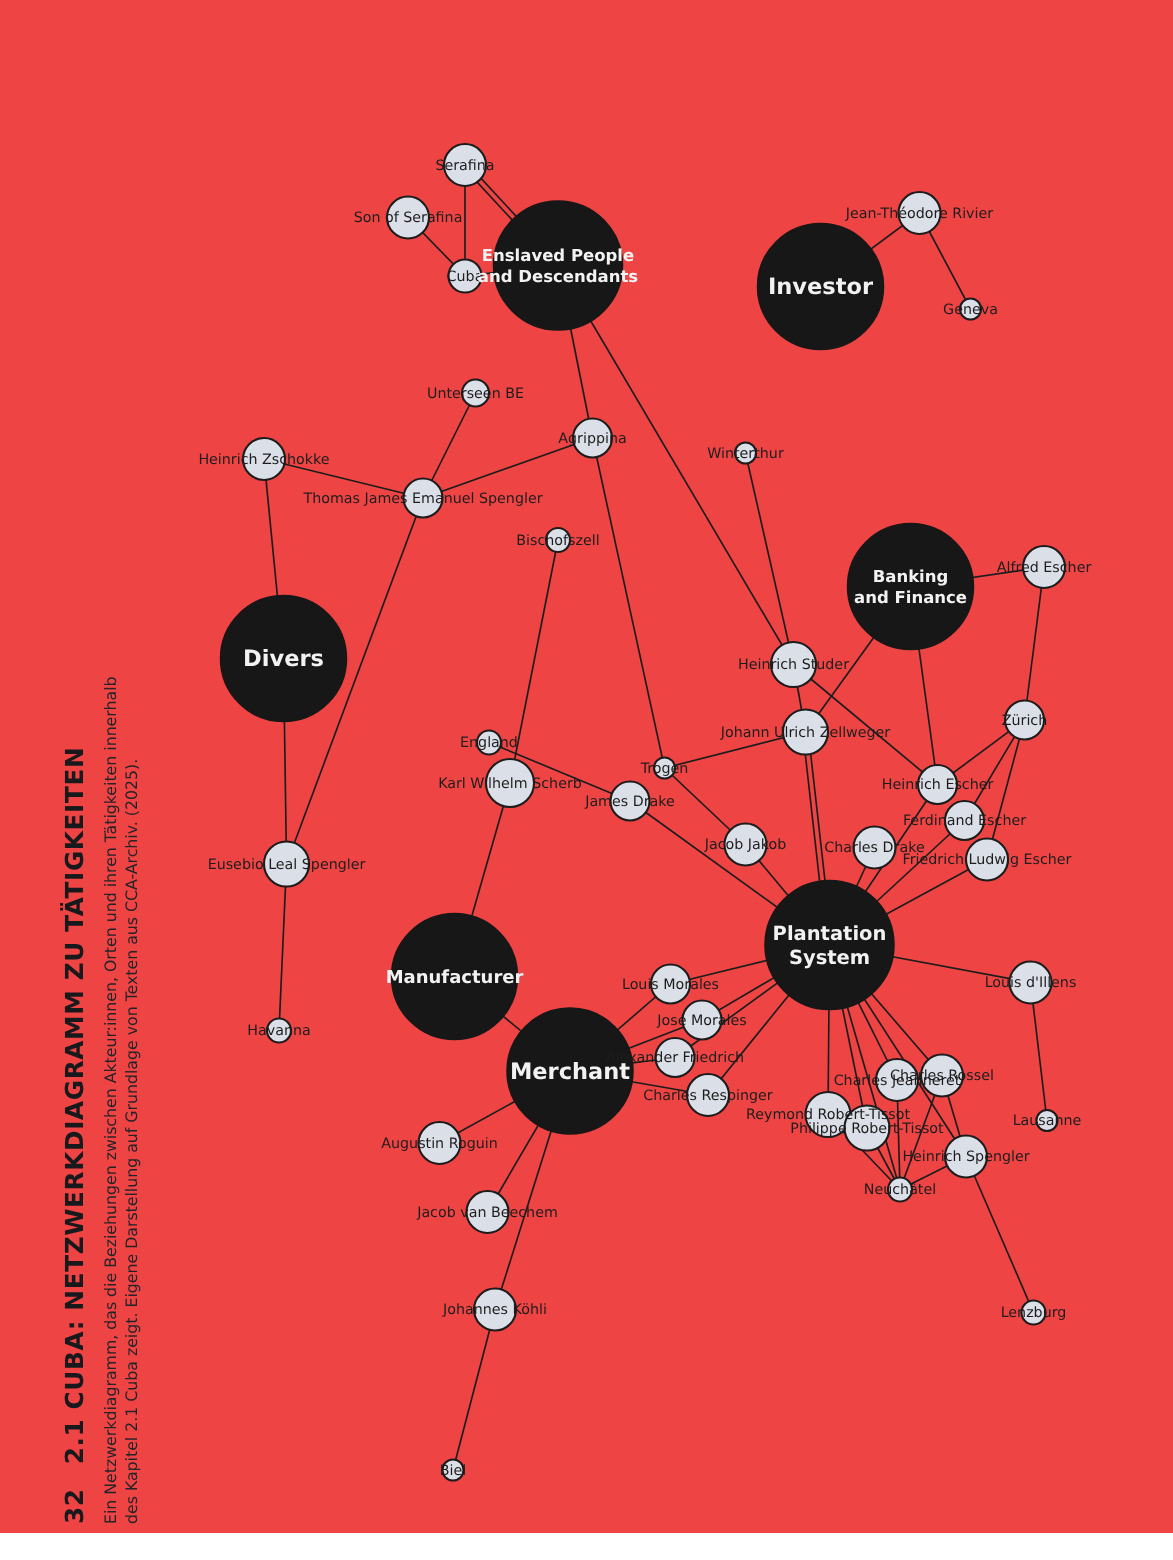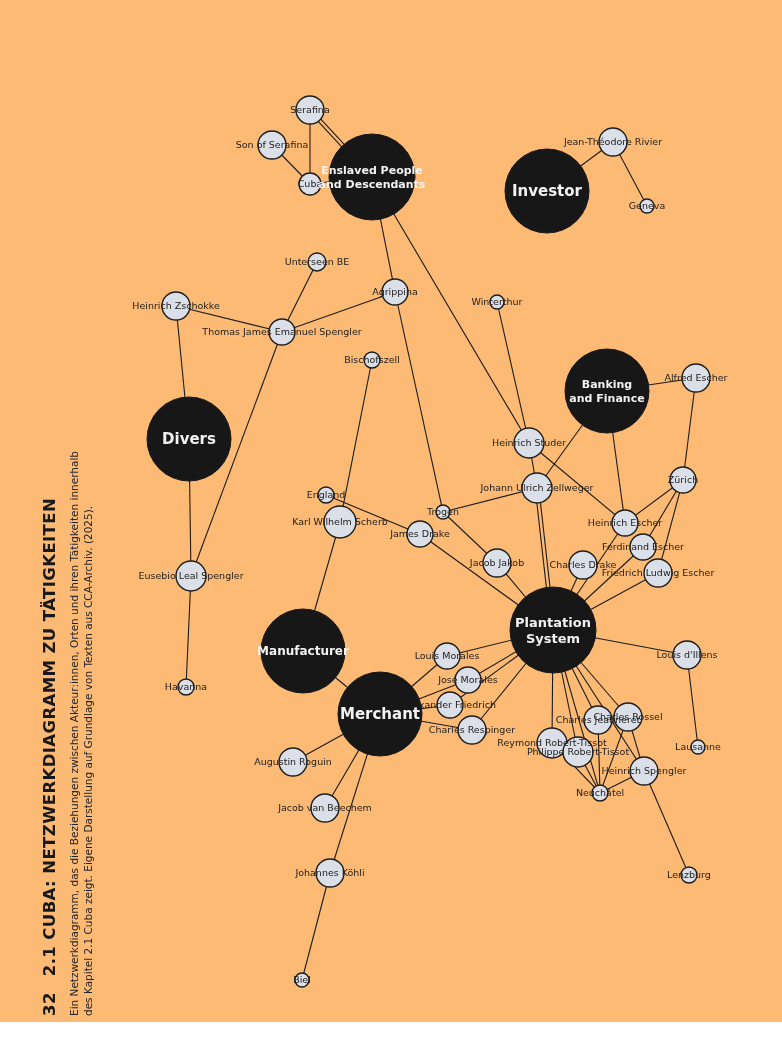--- a/index.html
+++ b/index.html
@@ -1,21 +1,21 @@
 <!DOCTYPE html>
 <html><head>
 <meta charset="utf-8">
 <style>
   html,body{margin:0;padding:0;}
   body{
     width:782px;height:1040px;position:relative;overflow:hidden;
     font-family:"DejaVu Sans","Liberation Sans",sans-serif;
     background:#ffffff;
   }
-  #canvas{position:absolute;left:0;top:0;width:782px;height:1022px;background:#fdba74;}
+  #canvas{position:absolute;left:0;top:0;width:782px;height:1022px;background:#ef4444;}
   #footer-strip{position:absolute;left:0;top:1022px;width:782px;height:18px;background:#ffffff;}
   svg{position:absolute;left:0;top:0;}
   .edge{stroke:#1c1c1c;stroke-width:1.1;fill:none;}
   .node-small{fill:#dbdfe8;stroke:#1c1c1c;stroke-width:1.4;}
   .node-big{fill:#171717;stroke:#171717;}
   .lbl{fill:#1d1d1d;font-family:"DejaVu Sans","Liberation Sans",sans-serif;}
   .lbl-big{fill:#f2f2f2;font-family:"DejaVu Sans","Liberation Sans",sans-serif;}
   #sidebar{
     position:absolute;left:40px;top:1016px;width:556px;
     transform:rotate(-90deg);transform-origin:0 0;

